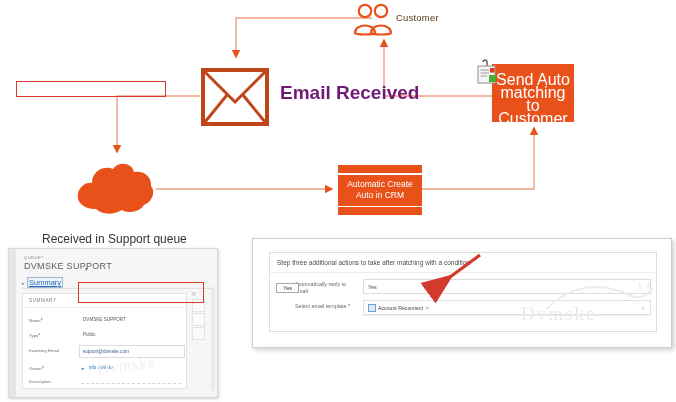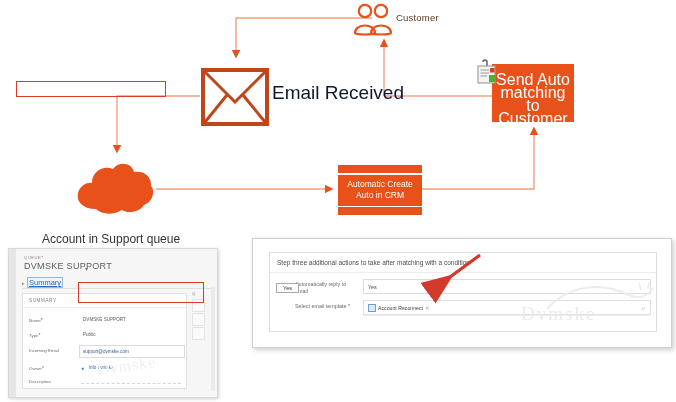--- a/index.html
+++ b/index.html
@@ -51,24 +51,25 @@
     left: 200px; top: 62px;
     width: 250px; height: 70px;
   }
   #email-node .env {
     position: absolute;
     left: 0; top: 0;
     width: 70px; height: 70px;
   }
   #email-node .email-label {
     position: absolute;
-    left: 72px; top: 20px;
+    left: 80px; top: 20px;
     font-size: 19px;
-    color: #0f172a;
+    color: #701a75;
     white-space: nowrap;
+    font-weight: bold;
   }
 
   
   #cloud-node {
     left: 72px; top: 157px;
     width: 84px; height: 62px;
   }
 
   
   #crm-node {
@@ -440,21 +441,21 @@
       <rect x="15" y="17" width="7" height="7" fill="#4caf2f"></rect>
     </svg>
     <div class="send-text">
       <div>Send Auto</div>
       <div>matching to</div>
       <div>Customer</div>
     </div>
   </div>
 </div>
 
-<div id="left-caption">Account in Support  queue</div>
+<div id="left-caption">Received in Support  queue</div>
 
 <div id="left-panel">
   <div class="lp-railL"></div>
 
   <div class="queue-label">
     <span>QUEUE</span><span class="req">*</span>
   </div>
   <div class="queue-value">DVMSKE SUPPORT</div>
   <div class="queue-caret">▾</div>
 

